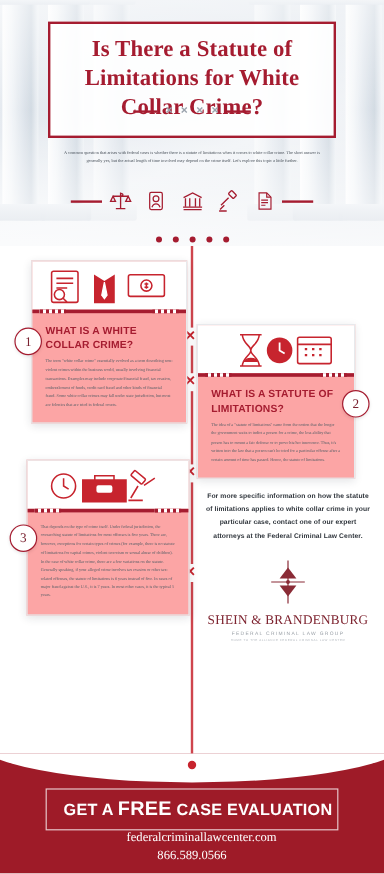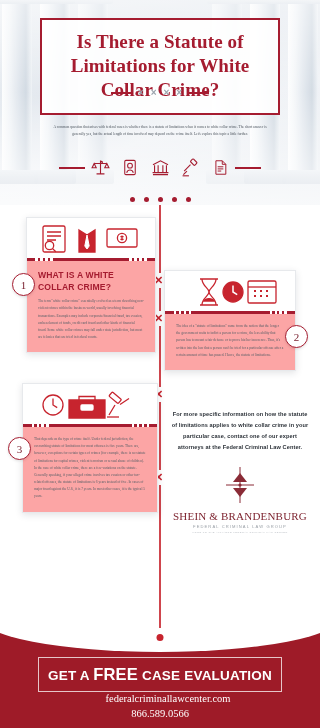--- a/index.html
+++ b/index.html
@@ -165,21 +165,21 @@
     position:absolute; top:-46px; left:-20px; width:360px; height:70px;
     background:#fff; border-radius:50%;
   }
   .footer .fdot {
     position:absolute; top:6px; left:50%; transform:translateX(-50%);
     width:7px; height:7px; border-radius:50%; background:#c7242e;
   }
   .eval {
     position:absolute; left:38px; right:38px; top:29px;
     border:1px solid rgba(255,255,255,.75); padding:7px 4px;
-    text-align:center; color:#fff; font-size:13.5px; font-weight:700;
+    text-align:right; color:#fff; font-size:13.5px; font-weight:700;
     letter-spacing:.2px; white-space:nowrap;
   }
   .eval .big { font-size:16.5px; }
   .fsite {
     position:absolute; left:0; right:0; top:65px; text-align:center;
     color:#fff; font-family:"Liberation Serif", serif; font-size:10.5px;padding-left:16px;
   }
   .fphone {
     position:absolute; left:0; right:0; top:80px; text-align:center;
     color:#fff; font-family:"Liberation Serif", serif; font-size:10.5px;
@@ -301,20 +301,21 @@
           <path d="M26 28c1.5-3 8.5-3 10 0z" fill="#c7242e"></path>
           <circle cx="55" cy="19" r="10" fill="#c7242e" stroke="#c7242e"></circle>
           <path d="M55 12.5V19l4.2 2.6" stroke="#fff" stroke-width="1.5"></path>
           <rect x="70" y="8" width="28" height="22" rx="1.6" fill="#fff"></rect>
           <path d="M70 14h28"></path>
           <path d="M76 18h2M82 18h2M88 18h2M76 23h2M82 23h2M88 23h2" stroke-width="1.8"></path>
         </svg>
       </div>
       <div class="rule"></div>
       <div class="inner">
+        <h3>WHAT IS A STATUTE OF LIMITATIONS?</h3>
         <p>The idea of a "statute of limitations" came from the notion that the longer the government waits to indict a person for a crime, the less ability that person has to mount a fair defense or to prove his/her innocence. Thus, it's written into the law that a person can't be tried for a particular offense after a certain amount of time has passed. Hence, the statute of limitations.</p>
       </div>
     </div>
     <div class="num num2">2</div>
 
     <div class="card card3">
       <div class="art">
         <svg width="110" height="36" viewBox="0 0 110 36" fill="none" stroke="#c7242e" stroke-width="1.3">
           <circle cx="18" cy="19" r="10"></circle>
           <path d="M18 12.5V19l4.2 2.6"></path>

